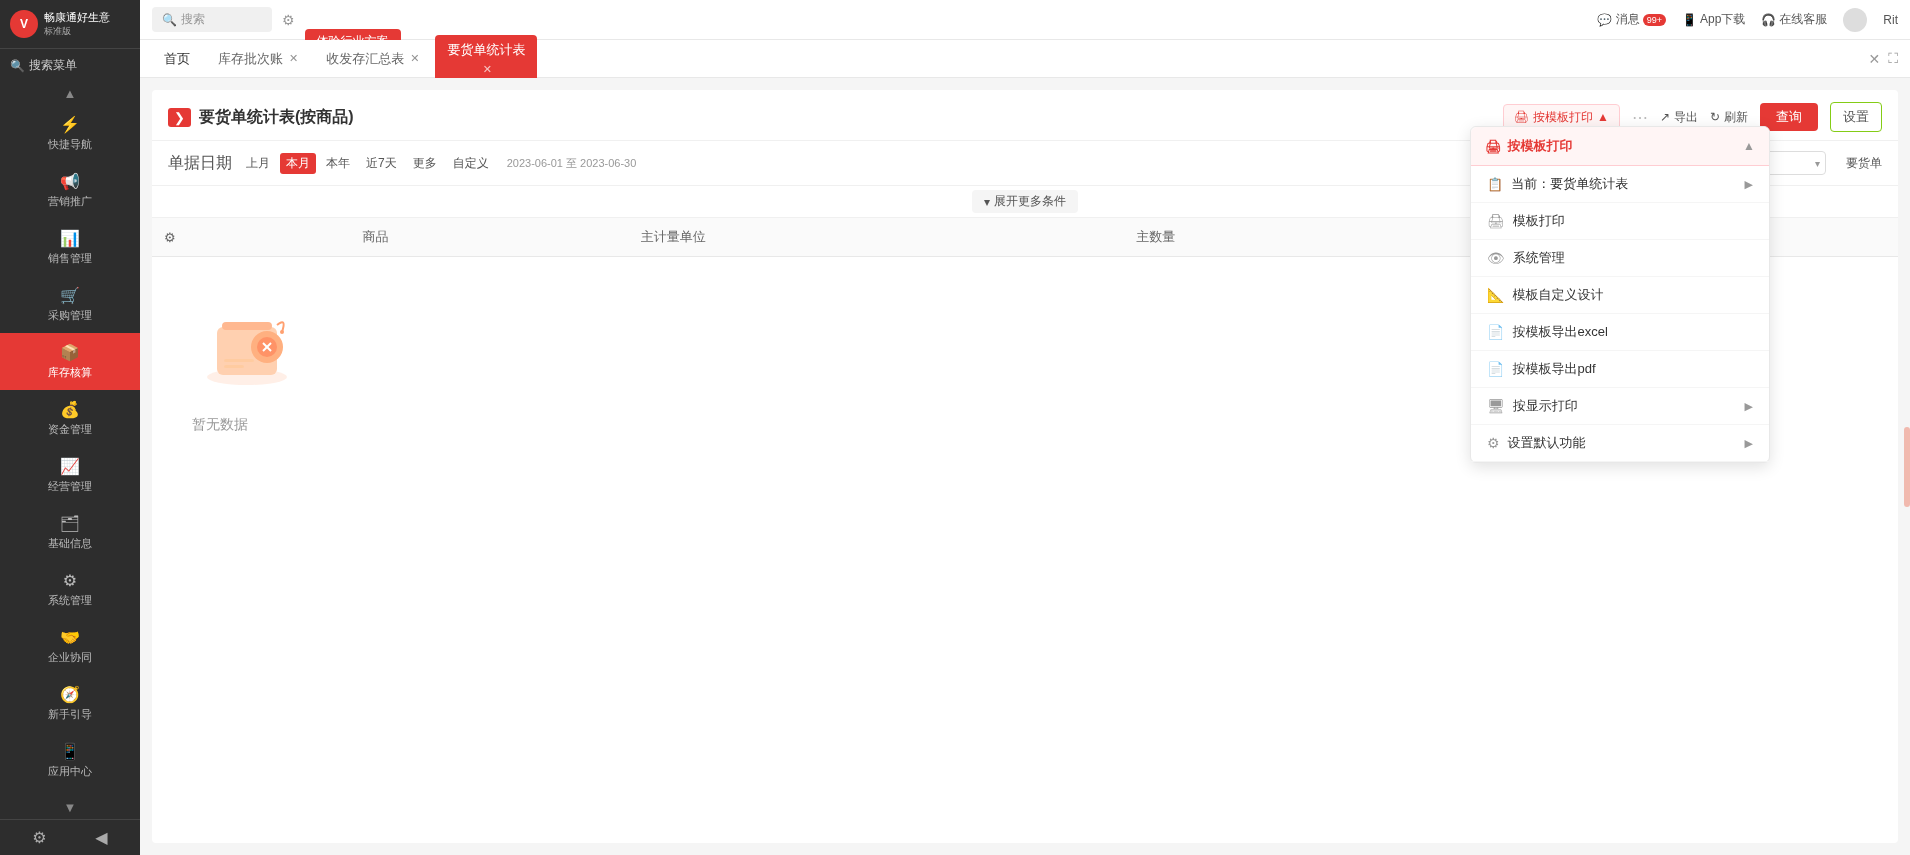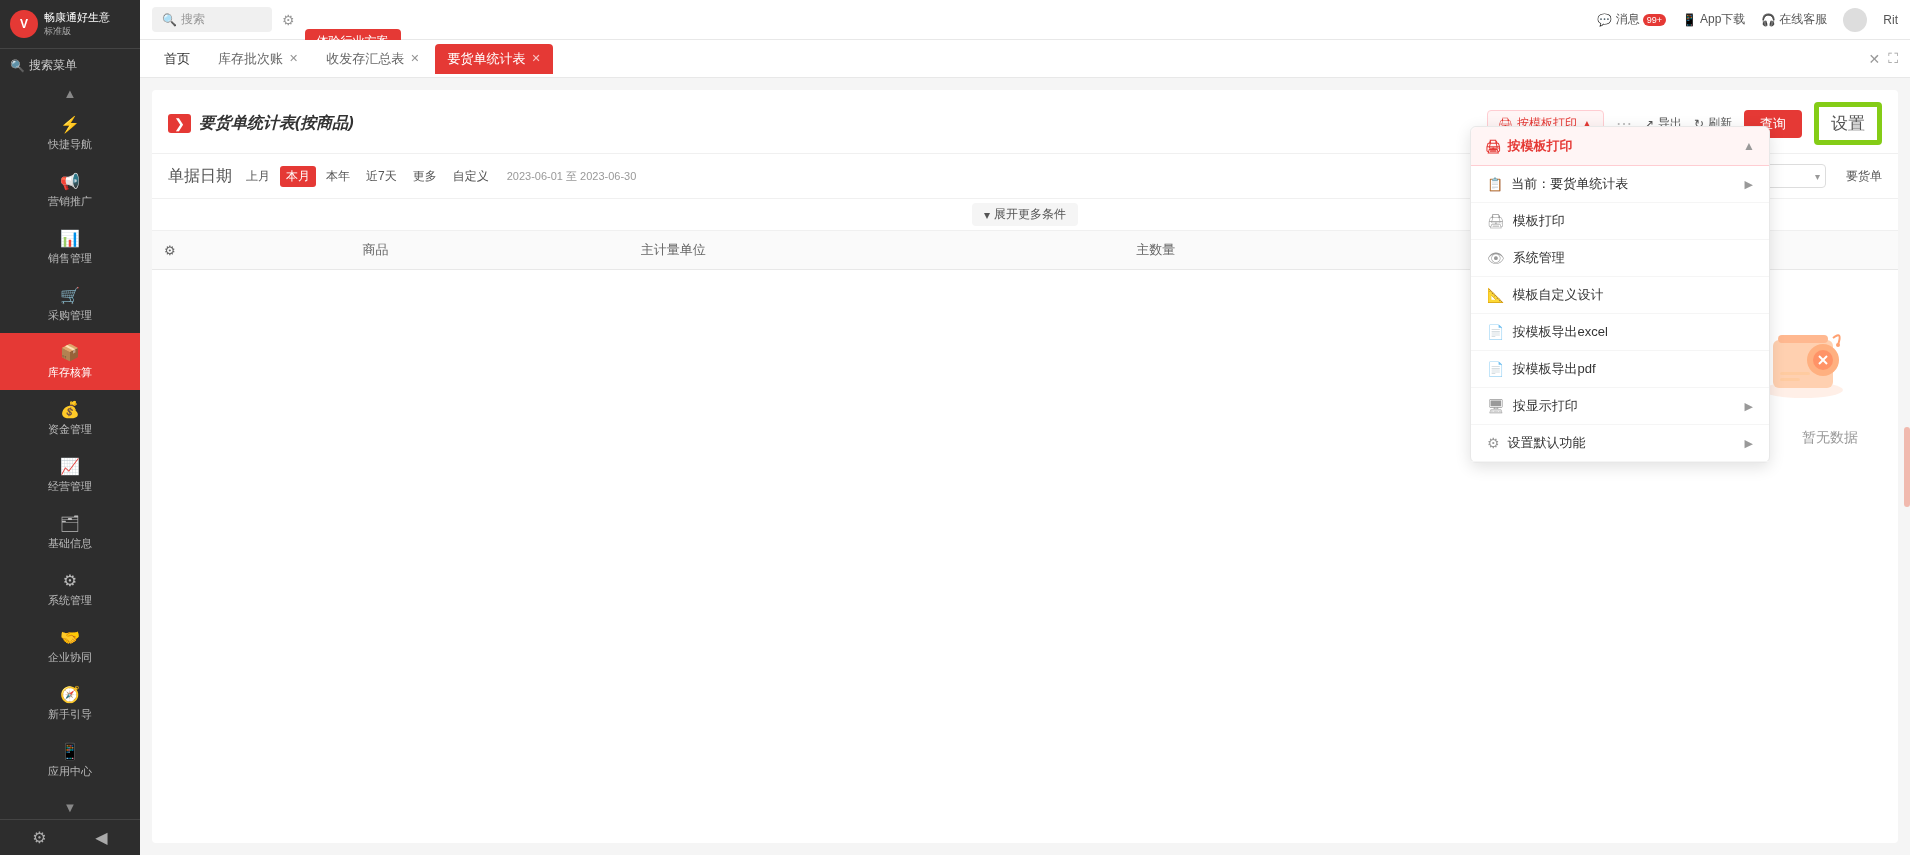--- a/index.html
+++ b/index.html
@@ -123,21 +123,21 @@
       display: flex; align-items: center; gap: 4px;
       padding: 6px 12px;
       font-size: 13px;
       cursor: pointer;
       color: #666;
       border-radius: 4px 4px 0 0;
       white-space: nowrap;
       text-align: right;
     }
     .tab.home { color: #333; }
-    .tab.active { background: #e53935; color: white; }
+    .tab.active { background: #e53935; color: white; flex-direction: column; }
     .tab-close { font-size: 11px; margin-left: 2px; opacity: 0.7; }
     .tab.active .tab-close { color: white; }
     .tab-window-controls {
       margin-left: auto;
       display: flex; align-items: center; gap: 8px;
     }
     .win-btn { font-size: 14px; color: #999; cursor: pointer; }
 
     
     .content {
@@ -159,39 +159,39 @@
       position: relative;
     }
 
     .page-header {
       display: flex;
       align-items: center;
       justify-content: space-between;
       padding: 12px 16px 8px;
       border-bottom: 1px solid #f0f0f0;
     }
-    .page-title { font-size: 16px; font-weight: bold; color: #333; font-style: italic; }
+    .page-title { font-size: 16px; font-weight: bold; color: #333; }
     .page-actions { display: flex; align-items: center; gap: 12px; }
     .page-action-btn {
       display: flex; align-items: center; gap: 4px;
       font-size: 12px; color: #555; cursor: pointer;
     }
     .print-dropdown-btn {
       background: #fff5f5; border: 1px solid #ffcdd2;
       border-radius: 4px; padding: 4px 10px;
       display: flex; align-items: center; gap: 4px;
       color: #e53935; font-size: 12px; cursor: pointer;
     }
     .query-btn {
       background: #e53935; color: white; border: none;
       border-radius: 4px; padding: 5px 16px; font-size: 13px; cursor: pointer;
     }
     .settings-btn {
-      border: 5px solid #84cc16; background: #fff;
-      border-radius: 4px; padding: 5px 12px; font-size: 17px; cursor: pointer;
+      border: 1px solid #84cc16; background: #fff;
+      border-radius: 4px; padding: 5px 12px; font-size: 13px; cursor: pointer;
       color: #555;
     }
 
     
     .filter-bar {
       padding: 10px 16px;
       display: flex;
       align-items: center;
       gap: 8px;
       flex-wrap: wrap;
@@ -226,21 +226,21 @@
       width: 100%; border-collapse: collapse; font-size: 13px;
     }
     .data-table th {
       background: #fafafa; color: #666; font-weight: normal;
       border-bottom: 1px solid #e8e8e8; padding: 10px 12px;
       text-align: left; white-space: nowrap;
     }
 
     
     .empty-state {
-      display: flex; flex-direction: column; align-items: flex-end; justify-content: center;
+      display: flex; flex-direction: column; align-items: flex-start; justify-content: center;
       flex: 1; padding: 40px;
     }
     .empty-text { color: #999; font-size: 14px; }
 
     
     .dropdown-panel {
       position: absolute;
       top: 48px;
       right: 140px;
       width: 300px;

